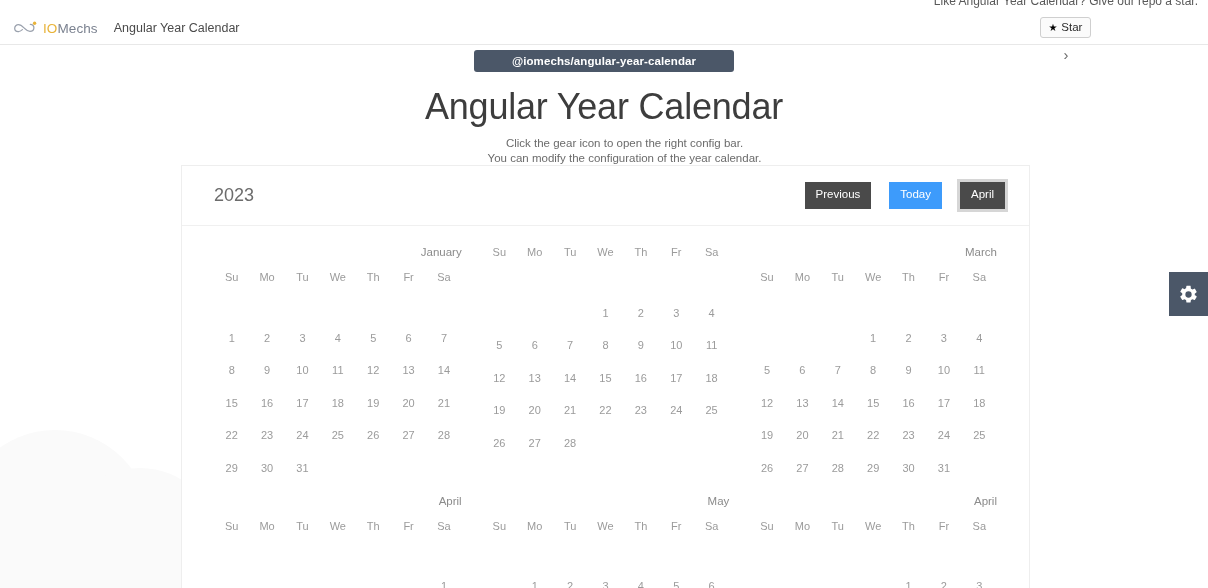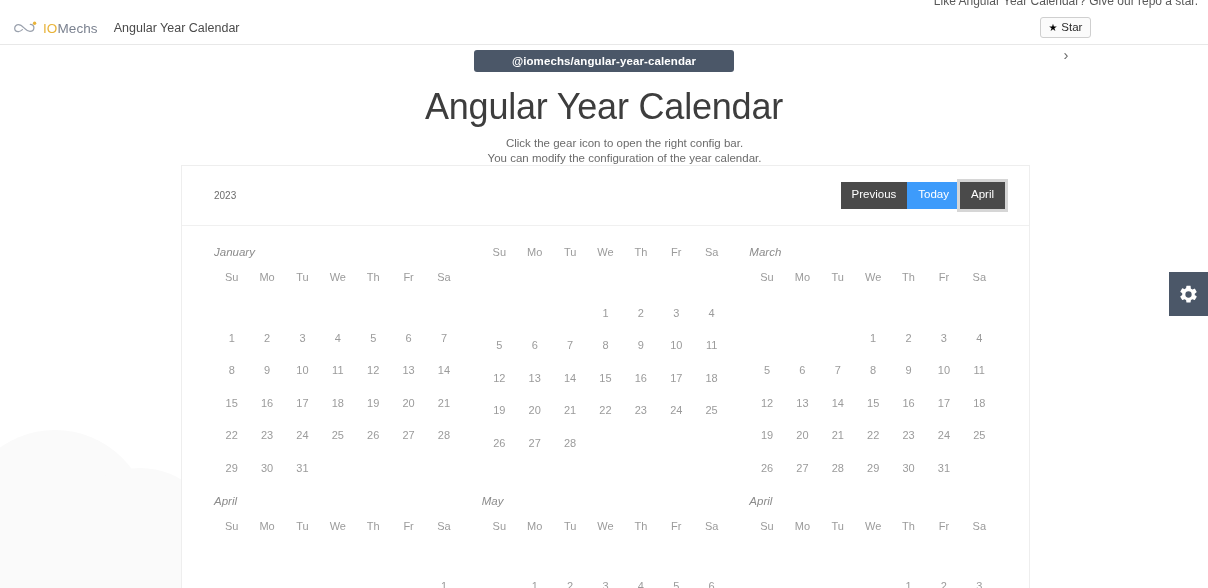--- a/index.html
+++ b/index.html
@@ -101,22 +101,22 @@
     background: #ffffff;
     border: 1px solid #eeeeee;
     z-index: 3;
   }
   #calendar-header {
     height: 60px;
     border-bottom: 1px solid #f0f0f0;
     display: flex; align-items: center;
     padding: 0 24px 0 32px;
   }
-  #calendar-year { font-size: 10px; color: #6c6c6c; }
-  #calendar-nav { margin-left: auto; display: flex; }
+  #calendar-year { font-size: 18px; color: #6c6c6c; }
+  #calendar-nav { margin-left: auto; display: flex; gap: 18px; }
   .nav-btn {
     border: 0; outline: 0;
     font-family: inherit; font-size: 11.5px;
     color: #ffffff;
     padding: 7px 11px 8px;
     cursor: pointer;
     line-height: 1;
   }
   .nav-btn.dark { background: #4a4a4a; }
   .nav-btn.primary { background: #3d9bfb; }
@@ -129,24 +129,23 @@
   
   #months-grid {
     display: grid;
     grid-template-columns: repeat(3, 1fr);
     padding: 10px 22px 0;
   }
   .month {
     padding: 10px 10px 0;
   }
   .month-name {
-    text-align: left;
+    text-align: right;
     font-size: 11.5px; color: #8b8b8b;
     margin-bottom: 13px;
-    font-style: italic;
   }
   .weekday-row, .week-row {
     display: grid;
     grid-template-columns: repeat(7, 1fr);
   }
   .weekday {
     text-align: center;
     font-size: 11px; color: #9b9b9b;
     padding-bottom: 6px;
   }

